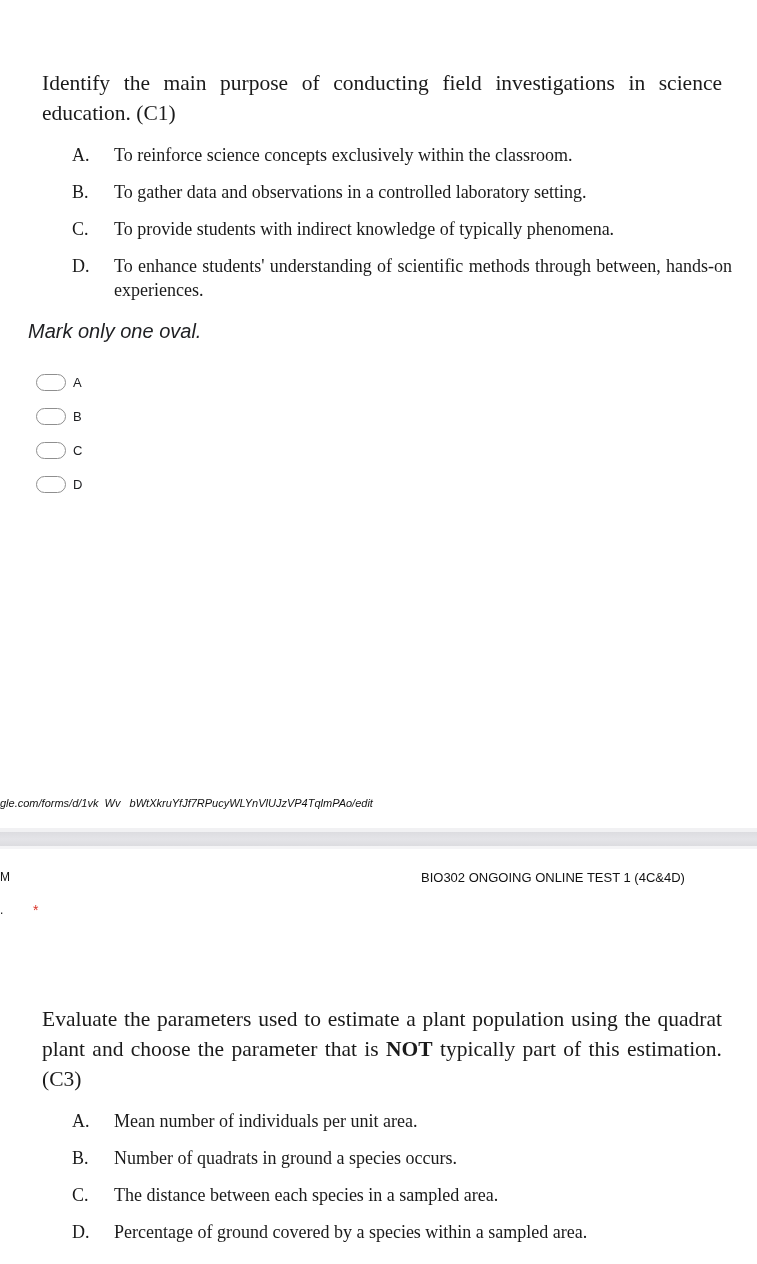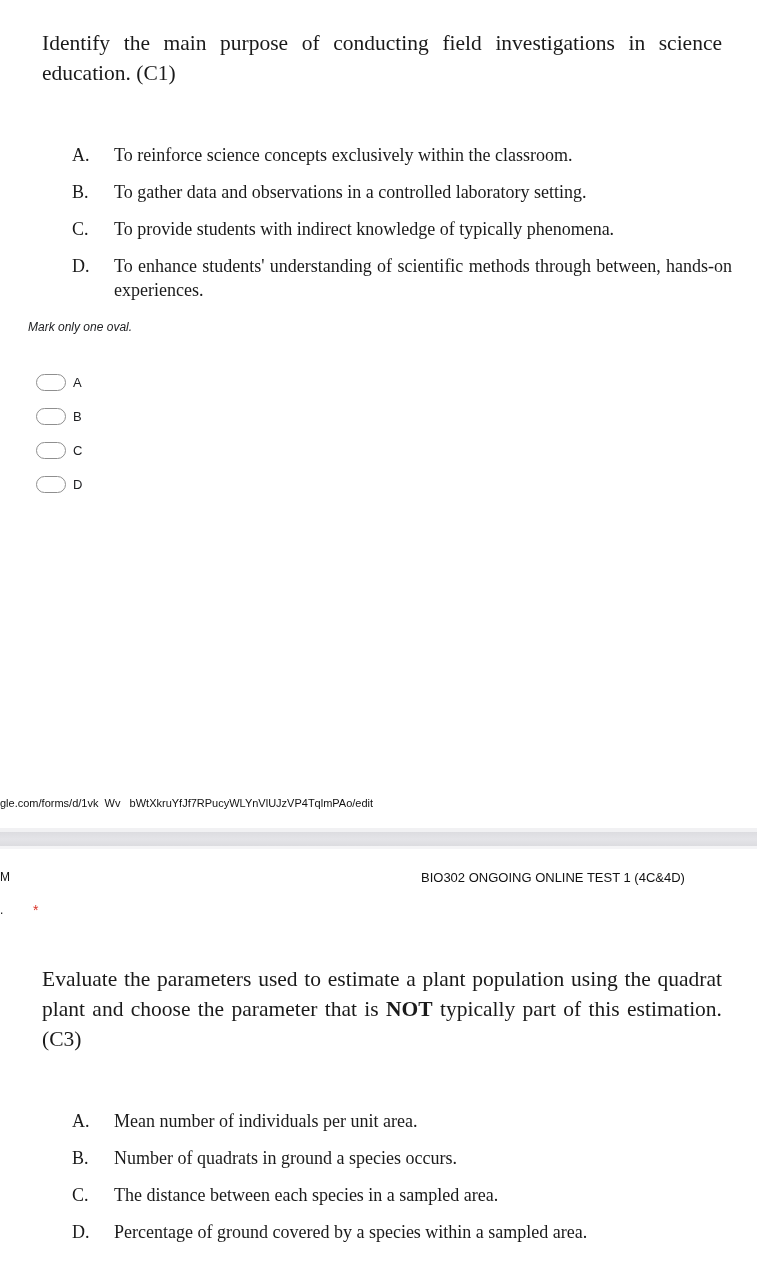--- a/index.html
+++ b/index.html
@@ -9,20 +9,21 @@
     }
     body {
       width: 757px;
       height: 1264px;
       position: relative;
       overflow: hidden;
       color: #222222;
     }
     .serif {
       font-family: "Liberation Serif", "DejaVu Serif", serif;
+      margin-top: 40px;
     }
     .sans {
       font-family: "Liberation Sans", "DejaVu Sans", sans-serif;
     }
     .abs { position: absolute; }
 
     .question-text {
       left: 42px;
       width: 680px;
       font-size: 21.5px;
@@ -48,21 +49,21 @@
       flex: 0 0 42px;
     }
     .option-text {
       flex: 1;
       text-align: justify;
     }
 
     .instruction {
       left: 28px;
       top: 320px;
-      font-size: 12px;
+      font-size: 20px;
       font-style: italic;
       color: #202124;
     }
     .radio-group {
       left: 36px;
       top: 365px;
     }
     .radio-row {
       display: flex;
       align-items: center;
@@ -82,20 +83,21 @@
       font-size: 13px;
       color: #202124;
     }
 
     .url-bar {
       left: 0;
       top: 797px;
       font-size: 11px;
       color: #111111;
       white-space: pre;
+      font-style: italic;
     }
     .page-sep-top {
       left: 0;
       top: 828px;
       width: 757px;
       height: 4px;
       background: #f1f1f3;
     }
     .page-sep {
       left: 0;

